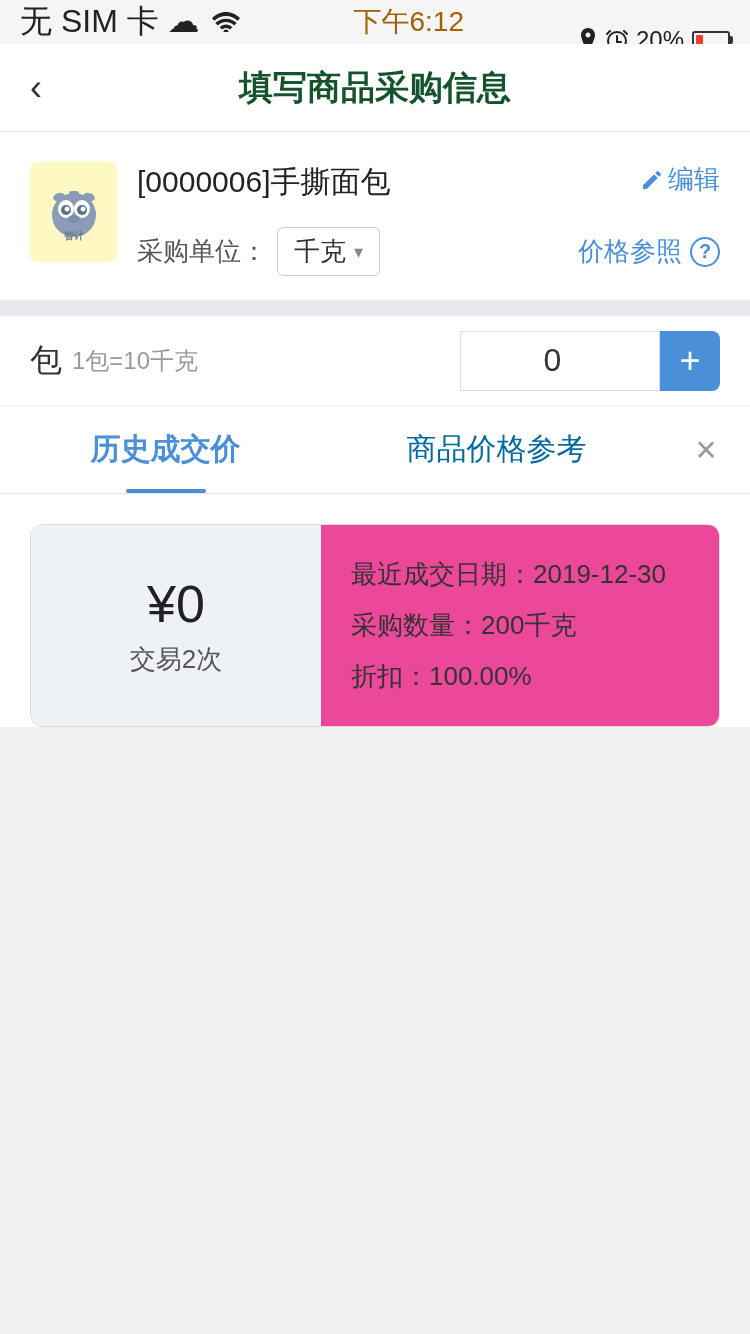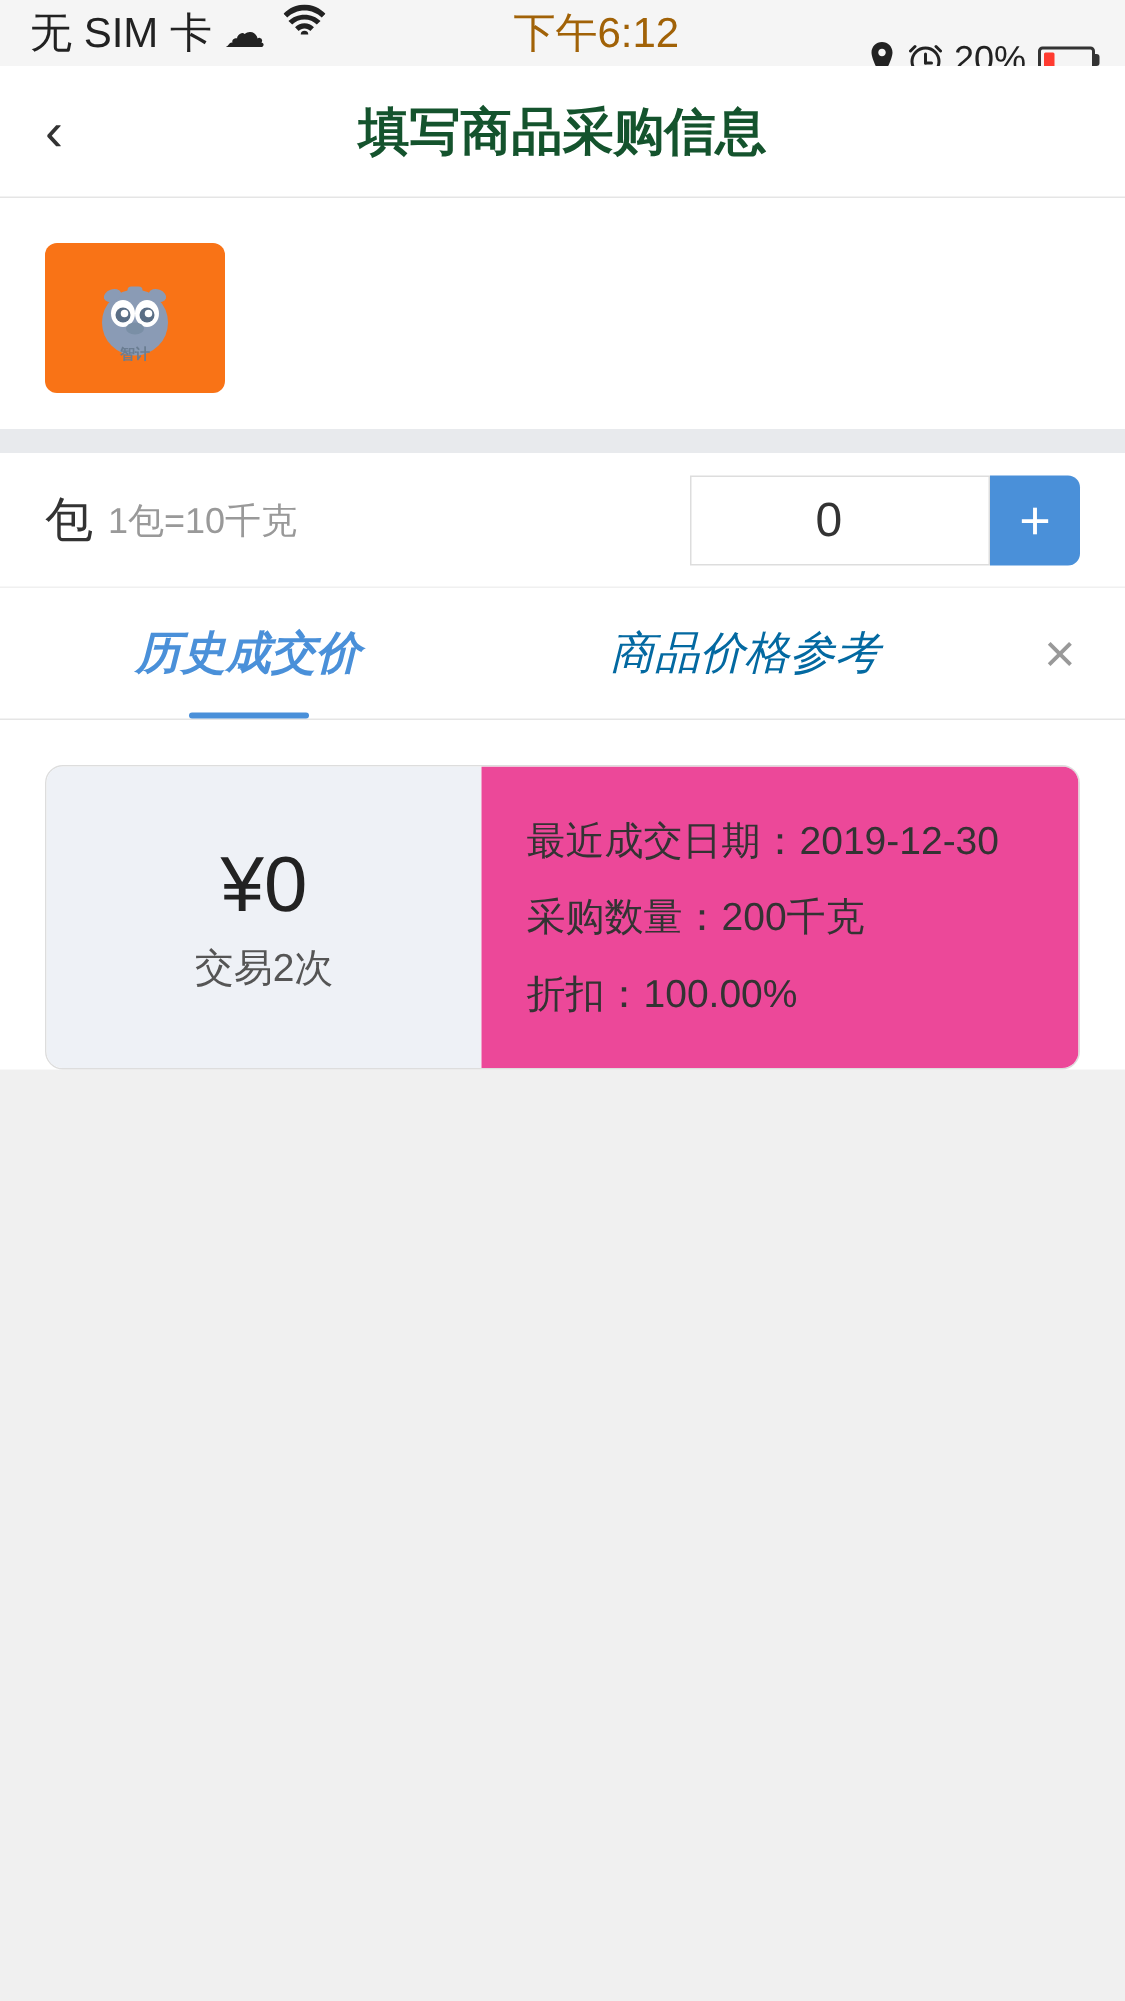--- a/index.html
+++ b/index.html
@@ -18,23 +18,23 @@
       height: 44px;
       background: #f5f5f5;
       display: flex;
       align-items: center;
       justify-content: space-between;
       padding: 0 20px;
       font-size: 26px;
     }
     .status-left {
       display: flex;
-      align-items: flex-start;
+      align-items: center;
       gap: 12px;
-      font-size: 28px;
+      font-size: 32px;
       color: #222;
     }
     .status-center {
       font-size: 28px;
       font-weight: 500;
       color: #a16207;
     }
     .status-right {
       display: flex;
       align-items: center;
@@ -107,23 +107,23 @@
       background: #fff;
       padding: 30px 30px 24px 30px;
       margin-top: 0;
     }
     .product-row {
       display: flex;
       align-items: flex-start;
       gap: 20px;
     }
     .product-thumb {
-      width: 120px;
+      width: 87px;
       height: 100px;
-      background: #f97316;
+      background: #fef9c3;
       border-radius: 8px;
       display: flex;
       align-items: center;
       justify-content: center;
       flex-shrink: 0;
     }
     .product-info {
       flex: 1;
     }
     .product-header {
@@ -263,21 +263,20 @@
     .tabs-section {
       background: #fff;
       margin-top: 0;
     }
     .tabs-header {
       display: flex;
       align-items: center;
       border-bottom: 1px solid #e5e5e5;
       position: relative;
       height: 88px;
-      font-style: italic;
     }
     .tab-item {
       flex: 1;
       display: flex;
       flex-direction: column;
       align-items: center;
       justify-content: center;
       height: 100%;
       font-size: 30px;
       cursor: pointer;
@@ -411,20 +410,44 @@
         <circle cx="43" cy="33" r="5" fill="#5a6e85"></circle>
         <circle cx="28" cy="32" r="2.5" fill="#fff"></circle>
         <circle cx="44" cy="32" r="2.5" fill="#fff"></circle>
         <ellipse cx="35" cy="42" rx="6" ry="4" fill="#7a8fa6"></ellipse>
         <rect x="30" y="14" width="10" height="5" rx="2.5" fill="#8a9bb5"></rect>
         <ellipse cx="20" cy="20" rx="6" ry="4" fill="#8a9bb5" transform="rotate(-20 20 20)"></ellipse>
         <ellipse cx="50" cy="20" rx="6" ry="4" fill="#8a9bb5" transform="rotate(20 50 20)"></ellipse>
         <text x="35" y="62" text-anchor="middle" font-size="10" fill="#6a7d92" font-weight="bold">智计</text>
       </svg>
     </div>
+    <div class="product-info">
+      <div class="product-header">
+        <span class="product-name">[0000006]手撕面包</span>
+        <span class="edit-link">
+          <svg class="edit-icon-svg" viewBox="0 0 24 24">
+            <path d="M3 17.25V21h3.75L17.81 9.94l-3.75-3.75L3 17.25zM20.71 7.04a1 1 0 0 0 0-1.41l-2.34-2.34a1 1 0 0 0-1.41 0l-1.83 1.83 3.75 3.75 1.83-1.83z" fill="#4a90d9"></path>
+          </svg>
+          <span>编辑</span>
+        </span>
+      </div>
+      <div class="unit-row">
+        <div style="display:flex;align-items:center;">
+          <span class="unit-label">采购单位：</span>
+          <div class="unit-select">
+            <span>千克</span>
+            <span class="chevron-down">▾</span>
+          </div>
+        </div>
+        <div class="price-ref-link">
+          <span>价格参照</span>
+          <div class="help-circle">?</div>
+        </div>
+      </div>
+    </div>
   </div>
 </div>
 
 <div class="divider-thick"></div>
 
 <div class="quantity-section">
   <div class="qty-unit-label">
     <span class="qty-unit-char">包</span>
     <span class="qty-hint">1包=10千克</span>
   </div>

